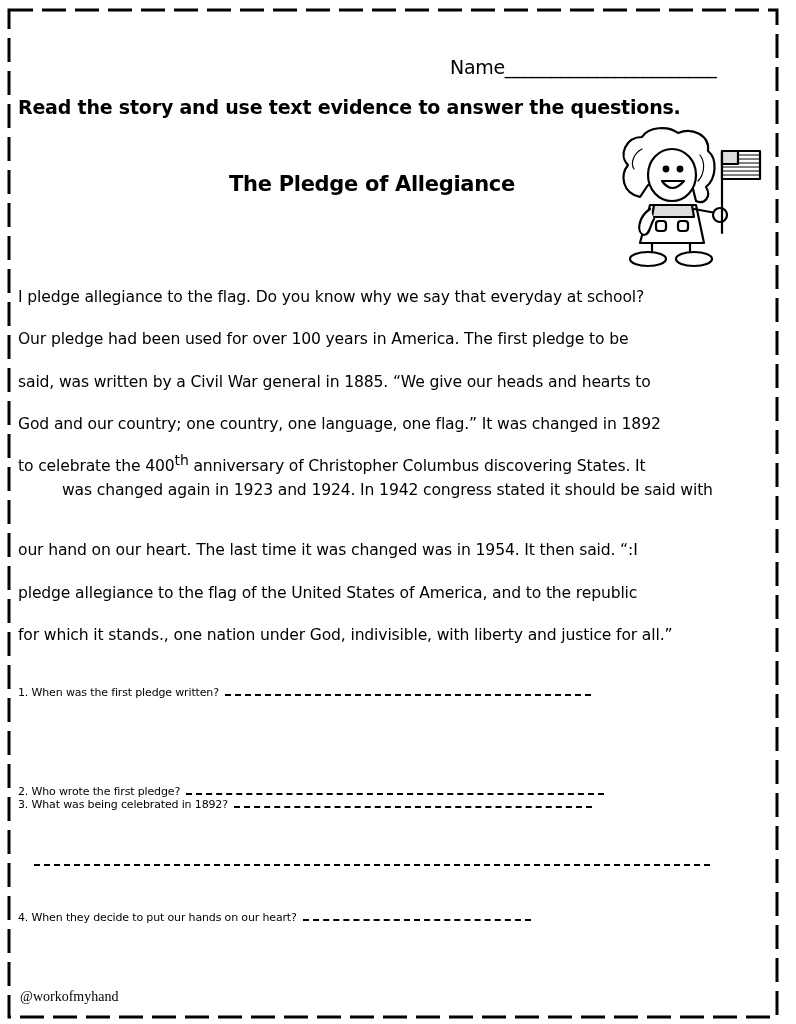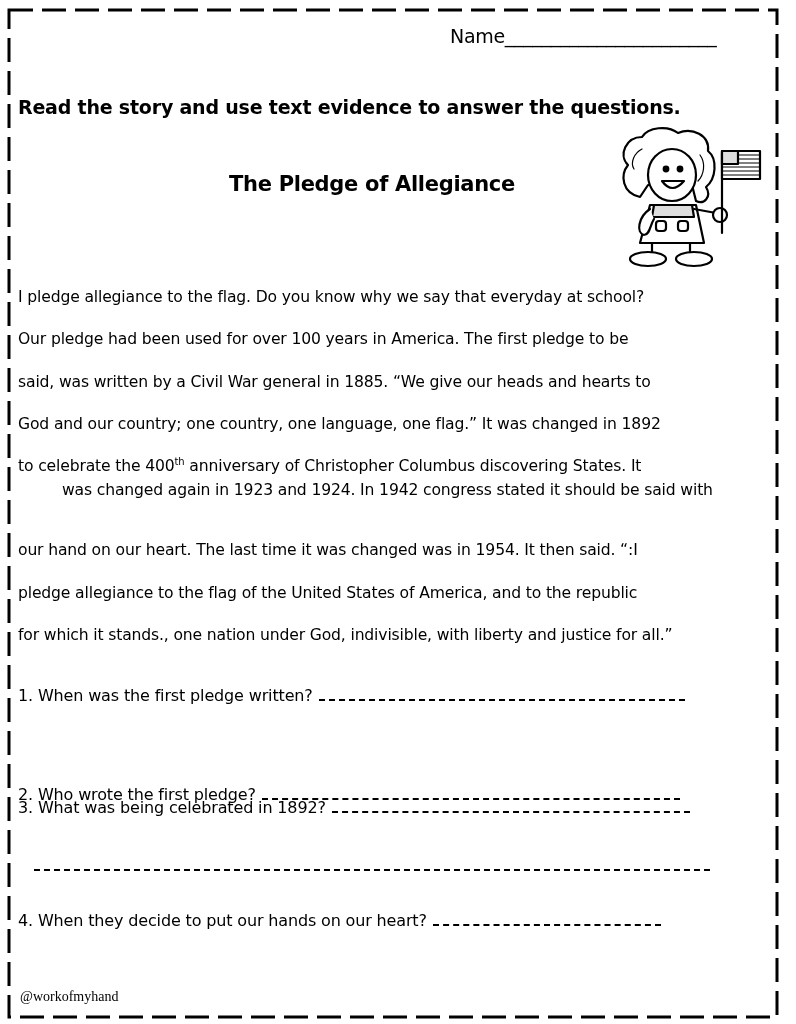--- a/index.html
+++ b/index.html
@@ -1,28 +1,28 @@
 <!DOCTYPE html>
 <html><head>
 <meta charset="utf-8">
 <style>
   html, body { margin: 0; padding: 0; background: #ffffff; }
   body { width: 796px; height: 1024px; position: relative; overflow: hidden;
          font-family: "DejaVu Sans", sans-serif; color: #000; }
   .border-svg { position: absolute; left: 0; top: 0; }
   .abs { position: absolute; white-space: nowrap; }
-  .name-line { left: 450px; top: 25px; font-family: "DejaVu Sans", sans-serif; font-size: 19px; letter-spacing: -0.3px; text-align: right; }
+  .name-line { left: 450px; top: 56px; font-family: "DejaVu Sans", sans-serif; font-size: 19px; letter-spacing: -0.3px; text-align: right; }
   .instructions { left: 18px; top: 96px; font-size: 19px; font-weight: bold; letter-spacing: -0.2px; }
   .title { left: 0; width: 744px; text-align: center; top: 172px; font-size: 21px; font-weight: bold; letter-spacing: -0.3px; }
   .story { left: 18px; font-size: 15.6px; letter-spacing: -0.15px; }
-  .q { left: 18px; font-size: 16px; letter-spacing: -0.15px; text-align: center; }
+  .q { left: 18px; font-size: 11px; letter-spacing: -0.15px; text-align: center; }
   .blank { display: inline-block; border-bottom: 2px dashed #000; height: 0; vertical-align: baseline; margin-left: 6px; }
   .credit { left: 20px; top: 989px; font-size: 14px; font-family: Liberation Serif, serif; }
   .illus { position: absolute; left: 612px; top: 125px; }
-  sup { font-size: 10px; line-height: 0; }
+  sup { font-size: 14px; line-height: 0; }
 </style>
 </head>
 <body>
 
 <svg class="border-svg" width="796" height="1024">
   <rect x="9" y="10" width="768" height="1007" fill="none" stroke="#000" stroke-width="3" stroke-dasharray="24 9"></rect>
 </svg>
 
 <div class="abs name-line">
   <span>Name</span><span>_______________________</span>

